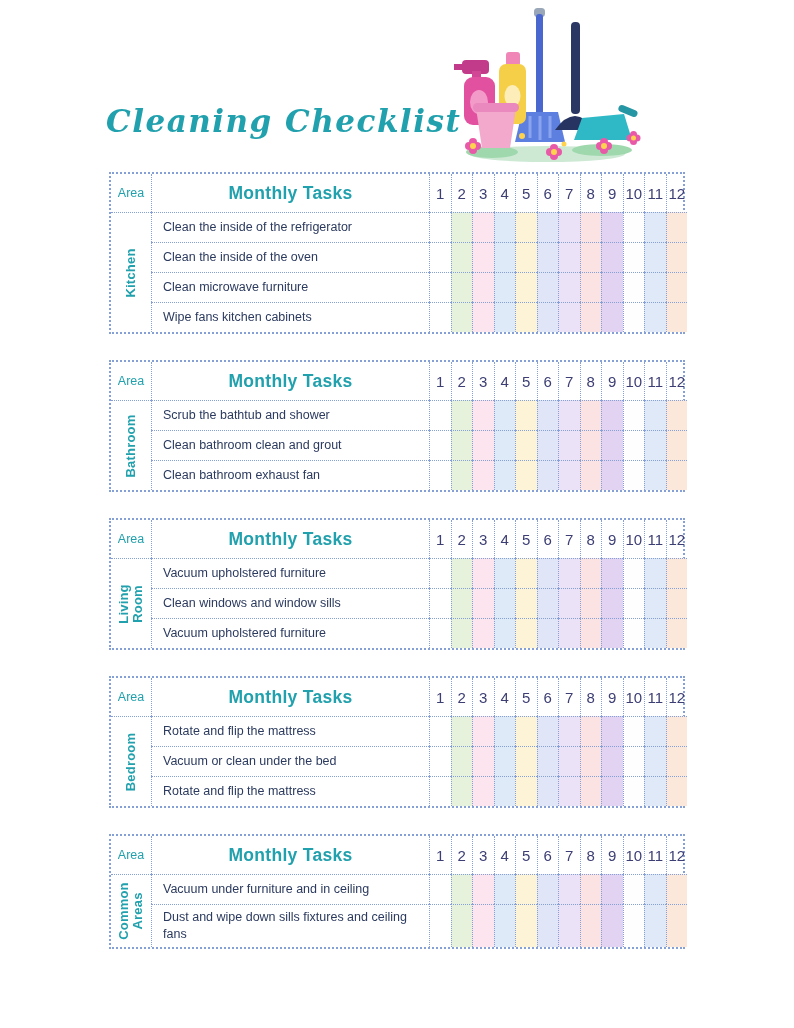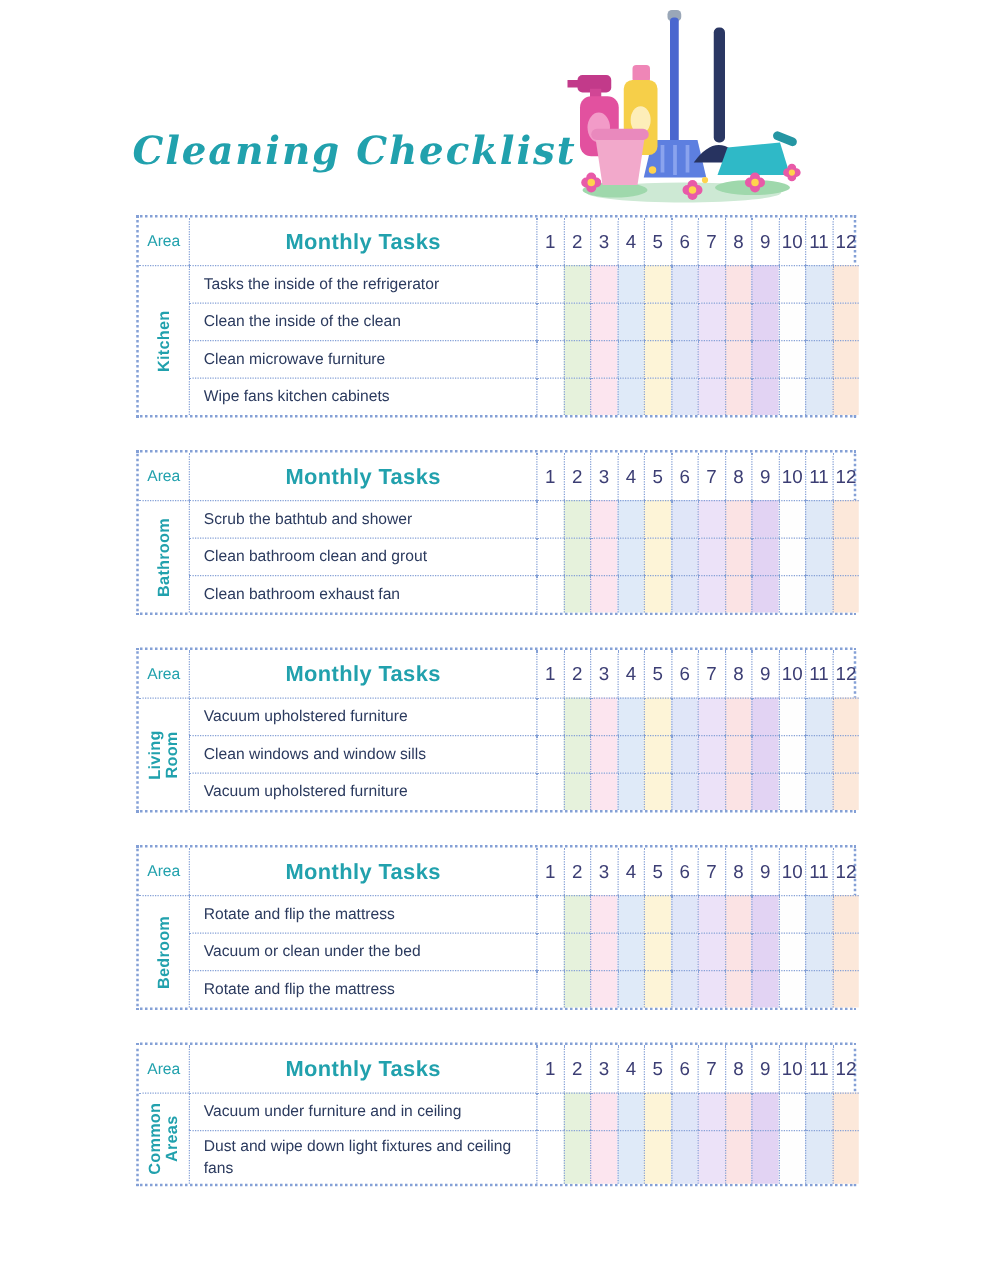--- a/index.html
+++ b/index.html
@@ -143,34 +143,34 @@
       <div class="cell mh">6</div>
       <div class="cell mh">7</div>
       <div class="cell mh">8</div>
       <div class="cell mh">9</div>
       <div class="cell mh">10</div>
       <div class="cell mh">11</div>
       <div class="cell mh">12</div>
       <div class="cell area" style="grid-row:2 / span 4">
         <span class="vtext">Kitchen</span>
       </div>
-      <div class="cell task">Tasks the inside of the refrigerator</div>
-      <div class="cell mc" style="background:#ffffff"></div>
-      <div class="cell mc" style="background:#e6f2dc"></div>
-      <div class="cell mc" style="background:#fce5ef"></div>
-      <div class="cell mc" style="background:#dfeaf8"></div>
-      <div class="cell mc" style="background:#fdf4d7"></div>
-      <div class="cell mc" style="background:#e0e6f8"></div>
-      <div class="cell mc" style="background:#ece2f8"></div>
-      <div class="cell mc" style="background:#fbe3e4"></div>
-      <div class="cell mc" style="background:#e2d3f3"></div>
-      <div class="cell mc" style="background:#fefefe"></div>
-      <div class="cell mc" style="background:#dfe9f7"></div>
-      <div class="cell mc" style="background:#fce8da"></div>
-      <div class="cell task">Clean the inside of the clean</div>
+      <div class="cell task">Clean the inside of the refrigerator</div>
+      <div class="cell mc" style="background:#ffffff"></div>
+      <div class="cell mc" style="background:#e6f2dc"></div>
+      <div class="cell mc" style="background:#fce5ef"></div>
+      <div class="cell mc" style="background:#dfeaf8"></div>
+      <div class="cell mc" style="background:#fdf4d7"></div>
+      <div class="cell mc" style="background:#e0e6f8"></div>
+      <div class="cell mc" style="background:#ece2f8"></div>
+      <div class="cell mc" style="background:#fbe3e4"></div>
+      <div class="cell mc" style="background:#e2d3f3"></div>
+      <div class="cell mc" style="background:#fefefe"></div>
+      <div class="cell mc" style="background:#dfe9f7"></div>
+      <div class="cell mc" style="background:#fce8da"></div>
+      <div class="cell task">Clean the inside of the oven</div>
       <div class="cell mc" style="background:#ffffff"></div>
       <div class="cell mc" style="background:#e6f2dc"></div>
       <div class="cell mc" style="background:#fce5ef"></div>
       <div class="cell mc" style="background:#dfeaf8"></div>
       <div class="cell mc" style="background:#fdf4d7"></div>
       <div class="cell mc" style="background:#e0e6f8"></div>
       <div class="cell mc" style="background:#ece2f8"></div>
       <div class="cell mc" style="background:#fbe3e4"></div>
       <div class="cell mc" style="background:#e2d3f3"></div>
       <div class="cell mc" style="background:#fefefe"></div>
@@ -403,21 +403,21 @@
       <div class="cell mc" style="background:#fce5ef"></div>
       <div class="cell mc" style="background:#dfeaf8"></div>
       <div class="cell mc" style="background:#fdf4d7"></div>
       <div class="cell mc" style="background:#e0e6f8"></div>
       <div class="cell mc" style="background:#ece2f8"></div>
       <div class="cell mc" style="background:#fbe3e4"></div>
       <div class="cell mc" style="background:#e2d3f3"></div>
       <div class="cell mc" style="background:#fefefe"></div>
       <div class="cell mc" style="background:#dfe9f7"></div>
       <div class="cell mc" style="background:#fce8da"></div>
-      <div class="cell task">Dust and wipe down light fixtures and ceiling fans</div>
+      <div class="cell task">Dust and wipe down sills fixtures and ceiling fans</div>
       <div class="cell mc" style="background:#ffffff"></div>
       <div class="cell mc" style="background:#e6f2dc"></div>
       <div class="cell mc" style="background:#fce5ef"></div>
       <div class="cell mc" style="background:#dfeaf8"></div>
       <div class="cell mc" style="background:#fdf4d7"></div>
       <div class="cell mc" style="background:#e0e6f8"></div>
       <div class="cell mc" style="background:#ece2f8"></div>
       <div class="cell mc" style="background:#fbe3e4"></div>
       <div class="cell mc" style="background:#e2d3f3"></div>
       <div class="cell mc" style="background:#fefefe"></div>

